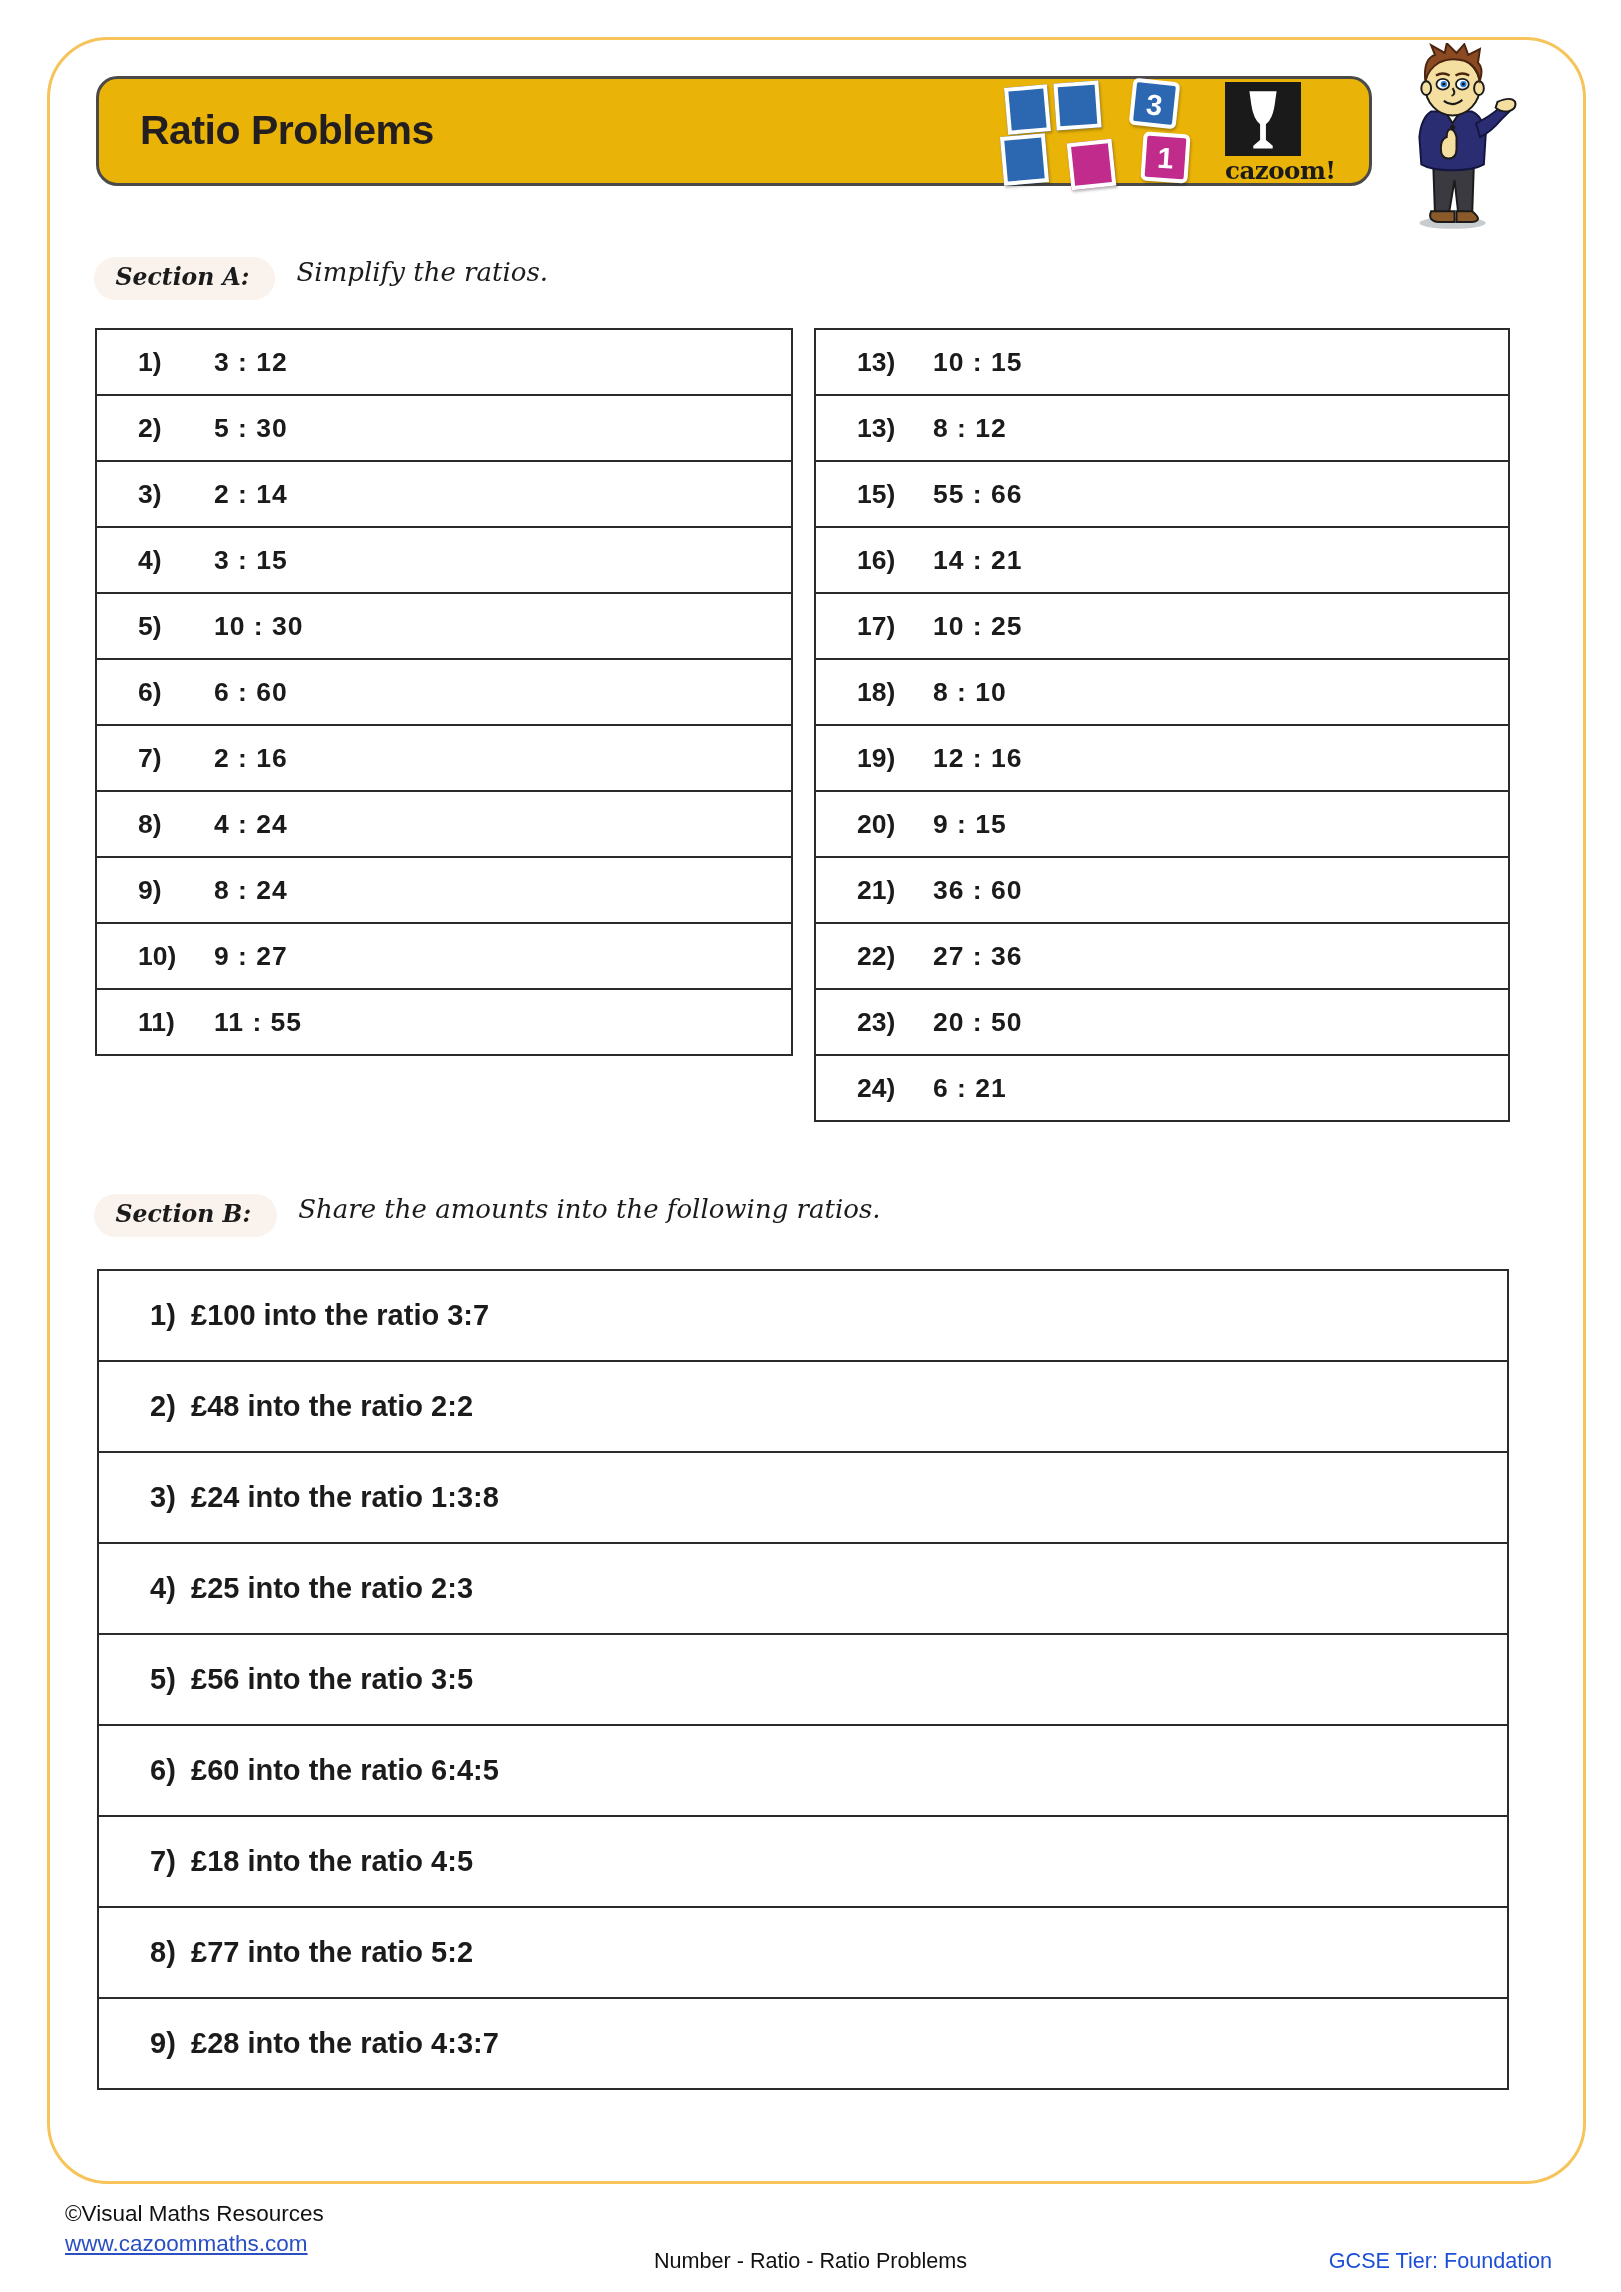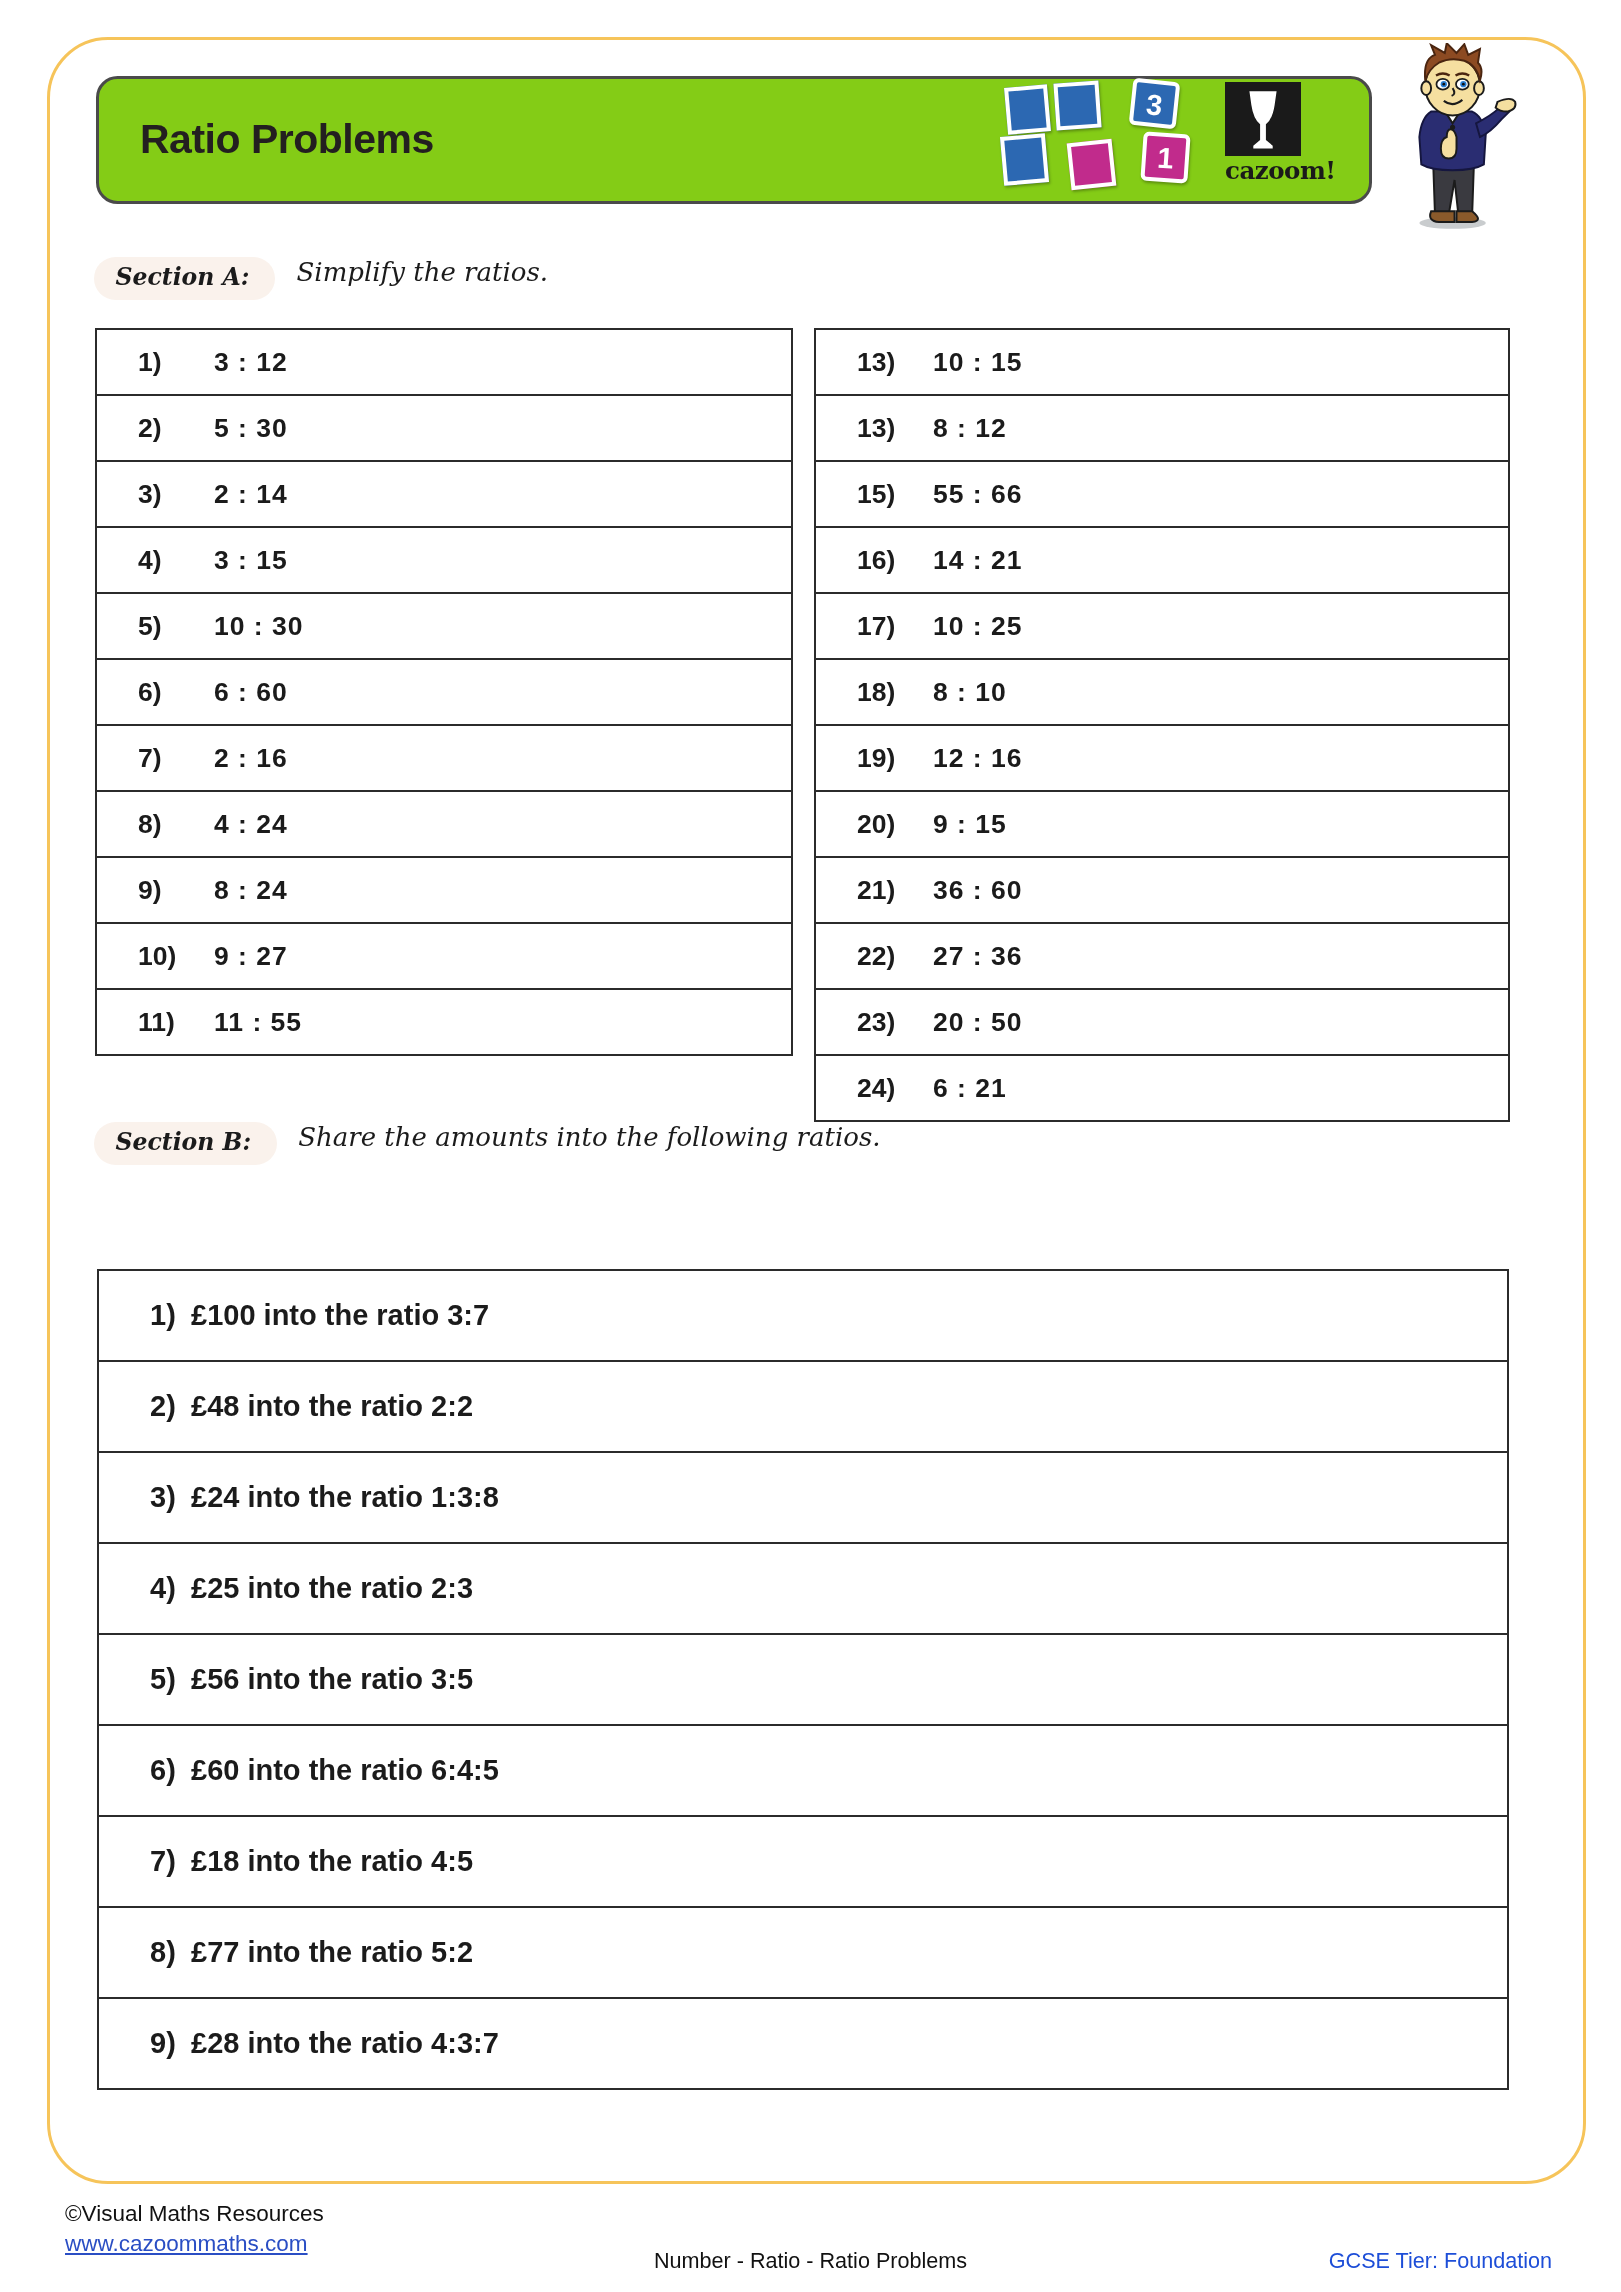--- a/index.html
+++ b/index.html
@@ -28,24 +28,24 @@
   .content {
     position: absolute;
     left: 0; top: 0;
     width: 1621px; height: 2293px;
   }
 
   
   .header-box {
     position: absolute;
     left: 96px; top: 76px;
-    width: 1276px; height: 128px;
+    width: 1276px; height: 110px;
     border: 3.9px solid #4A4A4A;
     border-radius: 21.6px;
-    background: #84cc16;
+    background: #eab308;
     text-align: center;
   }
   .header-title {
     position: absolute;
     left: 41px; top: 50%;
     transform: translateY(-52%);
     font-size: 41px;
     font-weight: bold;
     color: #231F20;
     letter-spacing: -0.5px;
@@ -132,21 +132,21 @@
   }
   .section-desc {
     margin-left: 21.6px;
     font-family: "DejaVu Serif", serif;
     font-style: italic;
     font-size: 26px;
     color: #1B1B1B;
     white-space: nowrap;
   }
   #secA-head { left: 94px; top: 257px; }
-  #secB-head { left: 94px; top: 1122px; }
+  #secB-head { left: 94px; top: 1194px; }
 
   
   .qtable {
     position: absolute;
     border: 2.9px solid #2B2B2B;
     border-bottom: none;
     background: #ffffff;
   }
   #tableA-left  { left: 95px;  top: 328px; width: 698px; }
   #tableA-right { left: 814px; top: 328px; width: 696px; }

